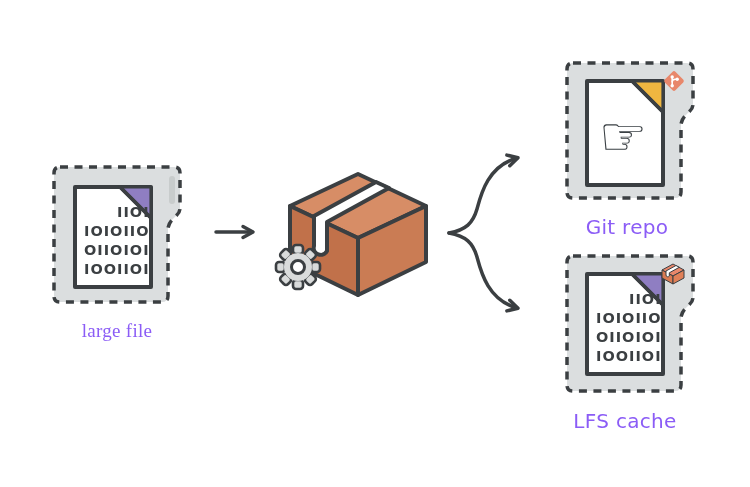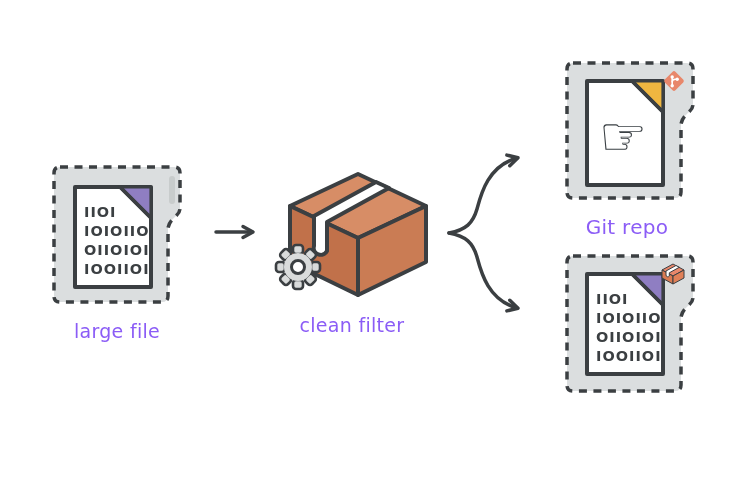--- a/index.html
+++ b/index.html
@@ -3,21 +3,21 @@
 <meta charset="utf-8">
 <style>
   html,body{margin:0;padding:0;background:#ffffff;}
   .canvas{position:relative;width:750px;height:487px;background:#ffffff;overflow:hidden;
           font-family:"DejaVu Sans","Liberation Sans",sans-serif;}
   .abs{position:absolute;}
   .node-label{position:absolute;transform:translateX(-50%);color:#8b5cf6;font-size:19px;
               letter-spacing:0.3px;white-space:nowrap;}
   .binary{position:absolute;color:#3b3f42;font-weight:bold;font-size:14.5px;line-height:19px;
           letter-spacing:1px;font-family:"DejaVu Sans",sans-serif;}
-  .binary span{display:block;}
+  .binary span{display:block;text-align:right;}
   .bar{position:absolute;width:6px;height:28px;border-radius:3px;background:#c8cccc;}
   .hand{position:absolute;color:#3b4145;font-size:54px;line-height:54px;
         transform:translate(-50%,-50%);font-family:"DejaVu Sans",sans-serif;}
   svg{display:block;}
 </style>
 </head>
 <body>
 
 <div class="canvas">
 
@@ -33,21 +33,21 @@
       <path d="M49,4 L80,4 L80,35 Z" fill="#8f7ec2" stroke="#3b3f42" stroke-width="3.2" stroke-linejoin="round"></path>
       <path d="M49,4 L80,35" fill="none" stroke="#3b3f42" stroke-width="3.6" stroke-linecap="round"></path>
     </svg>
   </div>
   <div class="binary" style="left:84px;top:203px;">
     <span>IIOI</span>
     <span>IOIOIIO</span>
     <span>OIIOIOI</span>
     <span>IOOIIOI</span>
   </div>
-  <div class="node-label" style="left:117px;top:320px;">large file</div>
+  <div class="node-label" style="left:117px;top:320px;font-family:Liberation Serif, serif;">large file</div>
 
   <svg class="abs" style="left:0;top:0;" width="750" height="487" viewBox="0 0 750 487">
     <defs>
       <marker id="arrowhead" markerUnits="userSpaceOnUse" markerWidth="20" markerHeight="20" refX="12" refY="8" orient="auto">
         <path d="M3,2.5 L13,8 L3,13.5" fill="none" stroke="#3b3f42" stroke-width="3.5" stroke-linecap="round" stroke-linejoin="round"></path>
       </marker>
     </defs>
     <path d="M216,232 L252,232" fill="none" stroke="#3b3f42" stroke-width="3.5" stroke-linecap="round" marker-end="url(#arrowhead)"></path>
     <path d="M449,233 C466,230 473,223 477,209 C481,194 488,166 517,158" fill="none" stroke="#3b3f42" stroke-width="3.5" stroke-linecap="round" marker-end="url(#arrowhead)"></path>
     <path d="M449,233 C466,236 473,243 477,257 C481,272 488,300 517,308" fill="none" stroke="#3b3f42" stroke-width="3.5" stroke-linecap="round" marker-end="url(#arrowhead)"></path>
@@ -72,21 +72,20 @@
         <rect x="21" y="4" width="10" height="9" rx="3" transform="rotate(135 26 26)"></rect>
         <rect x="21" y="4" width="10" height="9" rx="3" transform="rotate(180 26 26)"></rect>
         <rect x="21" y="4" width="10" height="9" rx="3" transform="rotate(225 26 26)"></rect>
         <rect x="21" y="4" width="10" height="9" rx="3" transform="rotate(270 26 26)"></rect>
         <rect x="21" y="4" width="10" height="9" rx="3" transform="rotate(315 26 26)"></rect>
         <circle cx="26" cy="26" r="14" stroke="none"></circle>
         <circle cx="26" cy="26" r="6.5" fill="#ffffff" stroke-width="3"></circle>
       </g>
     </svg>
   </div>
-  <div class="node-label" style="left:352px;top:314px;">clean filter</div>
 
   <div class="abs" style="left:565px;top:60px;">
     <svg width="132" height="144" viewBox="0 0 132 144">
       <path d="M8,3 L122,3 Q128,3 128,9 L128,44 C128,53 118,53 116,64 L116,132 Q116,138 110,138 L8,138 Q2,138 2,132 L2,9 Q2,3 8,3 Z" fill="#dbdedf" stroke="#3b3f42" stroke-width="3.5" stroke-dasharray="8 6.5"></path>
     </svg>
   </div>
   <div class="abs" style="left:583px;top:77px;">
     <svg width="84" height="112" viewBox="0 0 84 112">
       <path d="M4,4 L80,4 L80,108 L4,108 Z" fill="#ffffff" stroke="#3b3f42" stroke-width="4" stroke-linejoin="round"></path>
       <path d="M49,4 L80,4 L80,35 Z" fill="#efb640" stroke="#3b3f42" stroke-width="3.2" stroke-linejoin="round"></path>
@@ -129,14 +128,15 @@
   <div class="abs" style="left:659px;top:262px;">
     <svg width="28" height="26" viewBox="0 0 28 26">
       <g stroke="#3b3f42" stroke-width="1" stroke-linejoin="round">
         <path d="M14,2 L3,8 L14,14 L25,8 Z" fill="#e8876b"></path>
         <path d="M3,8 L3,16 L14,22 L14,14 Z" fill="#d97a52"></path>
         <path d="M25,8 L25,16 L14,22 L14,14 Z" fill="#e08058"></path>
         <path d="M17,3.5 L7,9 L7,13 A1.8,1.8 0 0 0 10.3,14 L10.3,10.8 L20.3,5.3 Z" fill="#ffffff"></path>
       </g>
     </svg>
   </div>
+  <div class="node-label" style="left:625px;top:409px;font-size:20px;">LFS cache</div>
 
 </div>
 
 </body></html>

